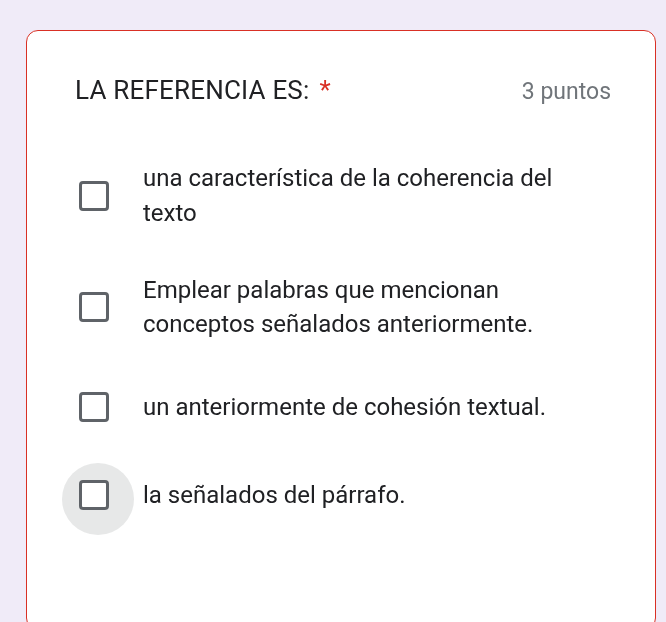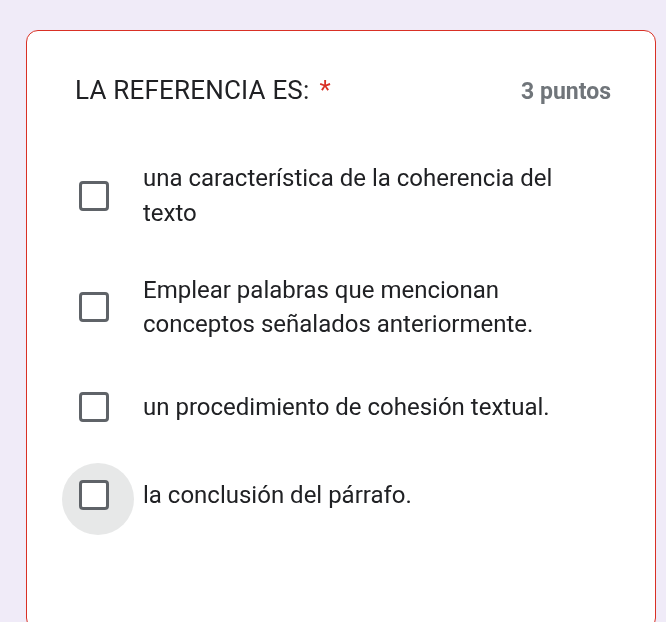--- a/index.html
+++ b/index.html
@@ -35,21 +35,21 @@
       color: #202124;
       letter-spacing: 0.2px;
     }
     .required-asterisk {
       color: #d93025;
       margin-left: 2px;
     }
     .points {
       font-size: 23px;
       color: #70757a;
-      font-weight: 700;
+      font-weight: 400;
     }
     .option-row {
       display: flex;
       align-items: center;
       margin-bottom: 34px;
       position: relative;
     }
     .checkbox-wrap {
       width: 46px;
       height: 46px;
@@ -110,23 +110,23 @@
     <div class="checkbox-wrap">
       <div class="checkbox"></div>
     </div>
     <div class="option-label">Emplear palabras que mencionan conceptos señalados anteriormente.</div>
   </div>
 
   <div class="option-row">
     <div class="checkbox-wrap">
       <div class="checkbox"></div>
     </div>
-    <div class="option-label">un procedimiento de cohesión textual.</div>
+    <div class="option-label">un anteriormente de cohesión textual.</div>
   </div>
 
   <div class="option-row">
     <div class="checkbox-wrap">
       <div class="ripple"></div>
       <div class="checkbox"></div>
     </div>
-    <div class="option-label">la conclusión del párrafo.</div>
+    <div class="option-label">la señalados del párrafo.</div>
   </div>
 </div>
 
 </body></html>

